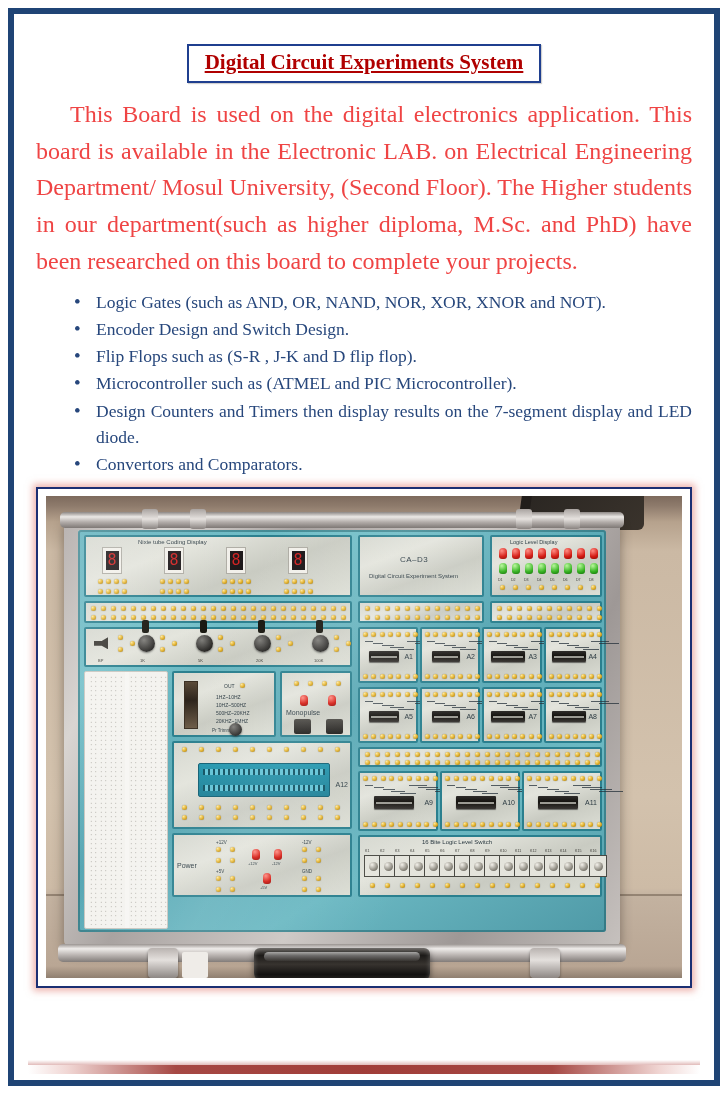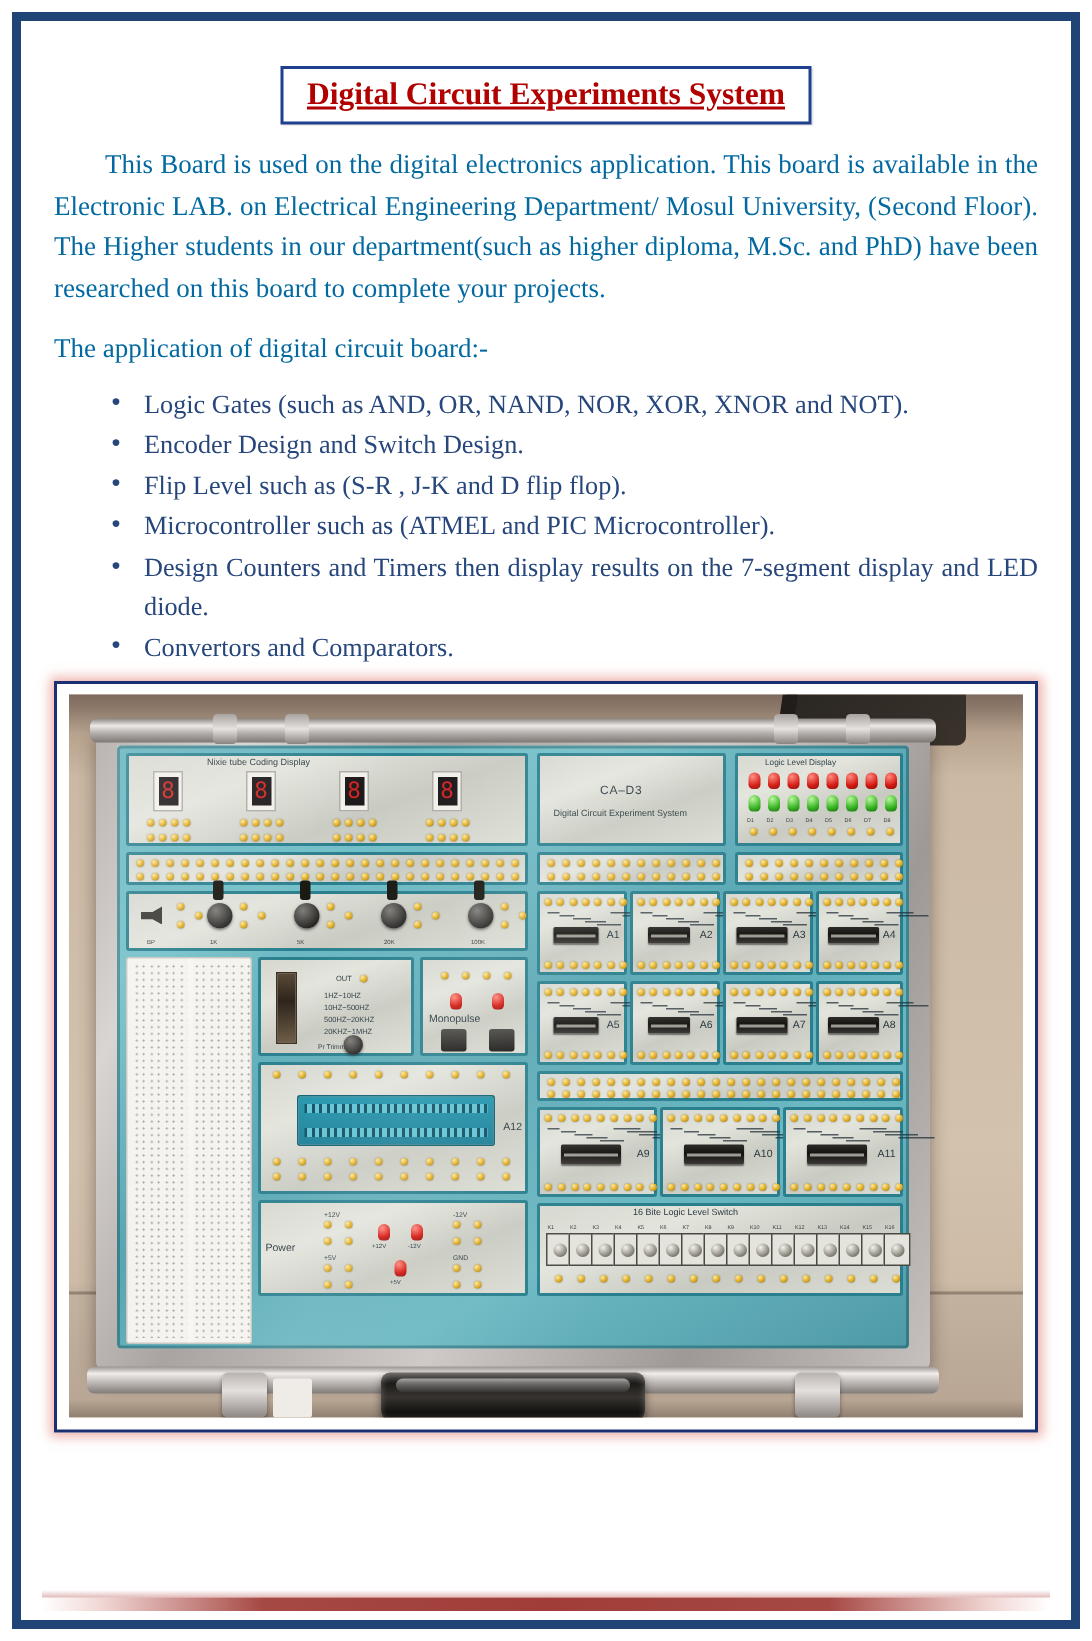--- a/index.html
+++ b/index.html
@@ -61,22 +61,22 @@
     font-size: 21px;
     font-weight: bold;
     color: #b00000;
     text-decoration: underline;
     letter-spacing: 0px;
     white-space: nowrap;
   }
 
   
   .para {
-    color: #0369a1;
-    font-size: 18px;
+    color: #ef4444;
+    font-size: 24px;
     line-height: 1.53;
     text-align: justify;
     margin: 13px 0 0 0;
   }
   .para.indent { text-indent: 34px; }
   .para sup { font-size: 0.62em; vertical-align: super; }
 
   ul.board-list {
     color: #27477c;
     font-size: 17.5px;
@@ -306,26 +306,25 @@
 
     <div class="title-wrap">
       <div class="title-box">
         <span class="title-text">Digital Circuit Experiments System</span>
       </div>
     </div>
 
     <p class="para indent">This Board is used on the digital electronics application. This board is available in the Electronic LAB. on Electrical Engineering Department/ Mosul University, (Second Floor). The Higher students in our department(such as higher diploma, M.Sc. and PhD) have been researched on this board to complete your projects.</p>
 
 
-    <p class="para">The application of digital circuit board:-</p>
 
     <ul class="board-list">
       <li><span class="bul">•</span><span>Logic Gates (such as AND, OR, NAND, NOR, XOR, XNOR and NOT).</span></li>
       <li><span class="bul">•</span><span>Encoder Design and Switch Design.</span></li>
-      <li><span class="bul">•</span><span>Flip Level such as (S-R , J-K and D flip flop).</span></li>
+      <li><span class="bul">•</span><span>Flip Flops such as (S-R , J-K and D flip flop).</span></li>
       <li><span class="bul">•</span><span>Microcontroller such as (ATMEL and PIC Microcontroller).</span></li>
       <li><span class="bul">•</span><span>Design Counters and Timers then display results on the 7-segment display and LED diode.</span></li>
       <li><span class="bul">•</span><span>Convertors and Comparators.</span></li>
     </ul>
 
     <div class="image-box">
 
       <div class="photo">
         <div class="backdrop"></div>
         <div class="wall-dark-obj"></div>

